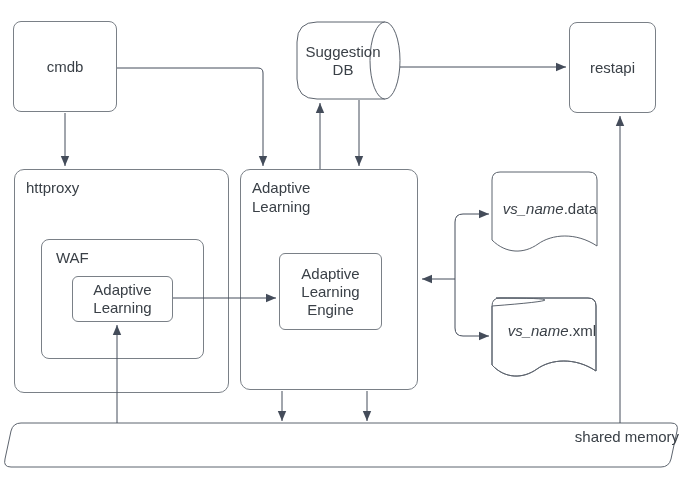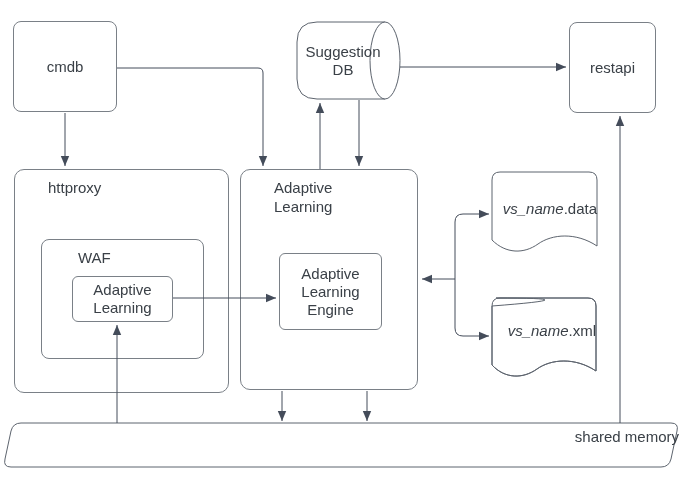--- a/index.html
+++ b/index.html
@@ -14,21 +14,21 @@
     position:absolute;box-sizing:border-box;background:#fff;
     border:1px solid var(--box-border,#7a8087);
   }
   .center-label{
     display:flex;align-items:center;justify-content:center;
     text-align:center;line-height:1.2;
   }
   .corner-label{
     padding:9px 0 0 11px;line-height:1.25;
   }
-  .corner-label .lbl{display:inline-block;max-width:100px;margin-left:22px;}
+  .corner-label .lbl{display:inline-block;max-width:100px;}
   .overlay-label{
     position:absolute;display:flex;align-items:center;justify-content:flex-end;
     text-align:center;line-height:1.2;pointer-events:none;
   }
   .italic{font-style:italic;}
   svg.diagram-layer{position:absolute;left:0;top:0;}
   svg .shape{fill:#ffffff;stroke:var(--shape-border,#5d646e);stroke-width:1;}
   svg .edge{fill:none;stroke:var(--connector,#444c5a);stroke-width:1;}
   #arw path{fill:var(--connector,#444c5a);}
 </style>

